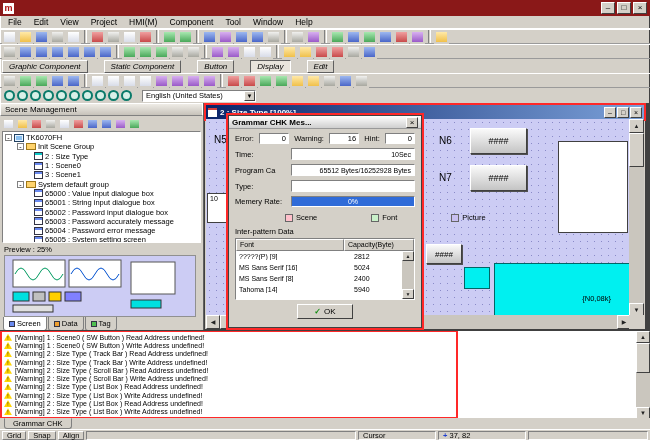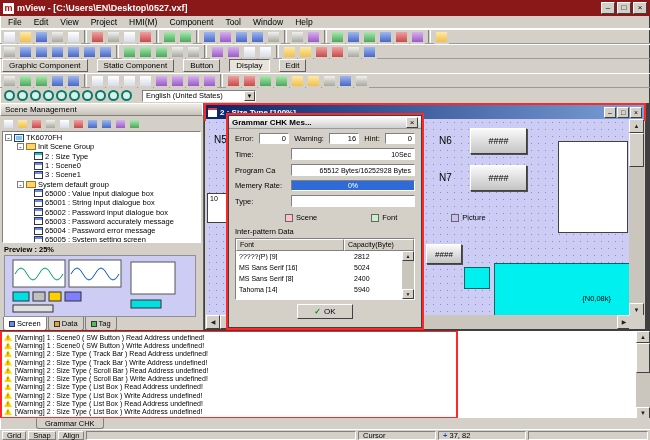--- a/index.html
+++ b/index.html
@@ -33,21 +33,21 @@
   .c2 { --g:linear-gradient(#ffe9a8,#f0c04a); }
   .c3 { --g:linear-gradient(#9db8f0,#4a66c8); }
   .c4 { --g:linear-gradient(#f0a0a0,#c84a4a); }
   .c5 { --g:linear-gradient(#a8e8b0,#4aa85a); }
   .c6 { --g:linear-gradient(#d8b0f0,#9a5ac8); }
   .c7 { --g:linear-gradient(#f0f0ee,#a8a8a0); }
   .sep { width:3px; height:13px; border-left:1px solid #808080; border-right:1px solid #fff;
          margin:0 2px; flex:none; }
 
   
-  .tabs-row { height:14px; display:flex; padding:0 2px; gap:9px; }
+  .tabs-row { height:14px; display:flex; align-items:flex-end; padding:0 2px; gap:16px;font-style:italic; }
   .ctab { font-size:8px; padding:0 6px; height:13px; line-height:11px; background:#d4d0c8;
           border:1px solid; border-color:#fff #606060 #606060 #fff; white-space:nowrap; }
   .ctab.active { border-color:#606060 #fff #fff #606060; background:#e8e4dc; }
 
   
   .row4 { height:15px; display:flex; align-items:center; gap:2px; padding:0 4px; }
   .circle { width:11px; height:11px; border-radius:50%; border:2px solid #0a7a6a;
             background:#d8f0e8; flex:none; }
   .combo { margin-left:8px; width:114px; height:12px; background:#fff; border:1px solid;
            border-color:#808080 #fff #fff #808080; display:flex; align-items:center;
@@ -69,21 +69,21 @@
           margin:0 2px; overflow:hidden; font-size:7.5px; padding:1px 0 0 1px; }
   .trow { height:9.3px; display:flex; align-items:center; gap:2px; white-space:nowrap; }
   .expand { width:7px; height:7px; border:1px solid #808080; background:#fff; font-size:7px;
             line-height:5px; text-align:center; flex:none; }
   .tico { flex:none; }
   .i-root { width:10px; height:8px; background:#8ac0f0; border:1px solid #204060;
             box-shadow:inset 0 0 0 1px #e8f4ff; }
   .i-folder { width:10px; height:7px; background:#ffd36b; border:1px solid #a07818; }
   .i-screen { width:9px; height:8px; background:#fff; border:1px solid #334; box-shadow:inset 0 2px #6a8af0; }
   .i-screen.cy { box-shadow:inset 0 2px #10c8c8; }
-  .preview-label { font-size:7.5px; padding:2px 4px 1px;font-weight:bold; }
+  .preview-label { font-size:7.5px; padding:2px 4px 1px; }
   .preview-box { margin:0 4px; border:1px solid #909090; width:192px; height:62px; overflow:hidden; }
   .left-tabs { height:13px; display:flex; align-items:flex-start; padding:0 3px; gap:1px; margin-top:auto; }
   .ltab { font-size:7.5px; padding:0 5px; height:14px; background:#d4d0c8; border:1px solid #808080;
           border-top:none; border-radius:0 0 3px 3px; display:flex; align-items:center; gap:2px; }
   .ltab.active { background:#fff; }
   .ltab .dot { width:6px; height:6px; background:#6a8af0; border:1px solid #334; }
 
   
   .mdi { position:relative; flex:1; background:#404040; overflow:hidden; }
   .child { position:absolute; left:0; top:0; width:442px; height:227px; background:#d4d0c8;
@@ -182,39 +182,38 @@
           white-space:nowrap; }
   .warn-tri { width:8px; height:7px; background:#ffd400; clip-path:polygon(50% 0,100% 100%,0 100%);
               color:#000; font-size:5px; line-height:8px; text-align:center; flex:none; }
   .wscroll { position:absolute; right:0; top:0; width:14px; height:88px; background:#cac6be; }
   .wscroll .sbtn { width:14px; height:12px; line-height:10px; }
   .wscroll .sbtn.bottom { position:absolute; bottom:0; left:0; }
   .wthumb { position:absolute; top:12px; left:0; width:14px; height:30px; background:#d4d0c8;
             border:1px solid; border-color:#fff #404040 #404040 #fff; }
 
   
-  .tabrow { height:11px; display:flex; padding:0 4px; background:#d4d0c8;margin-left:32px; }
+  .tabrow { height:11px; display:flex; padding:0 4px; background:#d4d0c8; }
   .btab { font-size:7.5px; padding:0 8px; border:1px solid #808080; border-top:1px solid #d4d0c8;
           background:#d4d0c8; height:11px; line-height:9px; border-radius:0 0 3px 3px; }
   .statusbar { height:11px; display:flex; gap:2px; padding:1px 2px; background:#d4d0c8;
                border-top:1px solid #fff; font-size:7.5px; align-items:center; }
   .sseg { border:1px solid; padding:0 4px; height:9px; line-height:8px; white-space:nowrap; }
   .sseg.raised { border-color:#fff #808080 #808080 #fff; }
   .sseg.sunken { border-color:#808080 #fff #fff #808080; }
   .sseg.fill { flex:1; }
   .crossg { color:#2040d0; font-weight:bold; }
 </style>
 </head>
 <body>
 
 <div class="app">
 
   <div class="titlebar" style="background-color: rgb(138, 24, 24);">
     <span class="app-icon">m</span>
-    <span>mView - [C:\Users\EN\Desktop\0527.vxf]</span>
     <span class="win-btns">
       <span class="wbtn">–</span>
       <span class="wbtn">□</span>
       <span class="wbtn">×</span>
     </span>
   </div>
 
   <div class="menubar">
     <span class="menu-item">File</span>
     <span class="menu-item">Edit</span>
@@ -502,28 +501,28 @@
           </div>
           <div class="frow">
             <span class="flabel">Time:</span>
             <span class="fval">10Sec</span>
           </div>
           <div class="frow">
             <span class="flabel">Program Ca</span>
             <span class="fval">65512 Bytes/16252928 Bytes</span>
           </div>
           <div class="frow">
+            <span class="flabel">Type:</span>
+            <span class="fval"></span>
+          </div>
+          <div class="frow">
             <span class="flabel">Memery Rate:</span>
             <span class="prog">
               <span class="pfill" style="background-color: rgb(47, 107, 216);">0%</span>
             </span>
-          </div>
-          <div class="frow">
-            <span class="flabel">Type:</span>
-            <span class="fval"></span>
           </div>
           <div class="lrow">
             <span class="litem">
               <span class="sw" style="background-color: rgb(255, 192, 203);"></span>
               <span>Scene</span>
             </span>
             <span class="litem">
               <span class="sw" style="background-color: rgb(201, 240, 201);"></span>
               <span>Font</span>
             </span>

